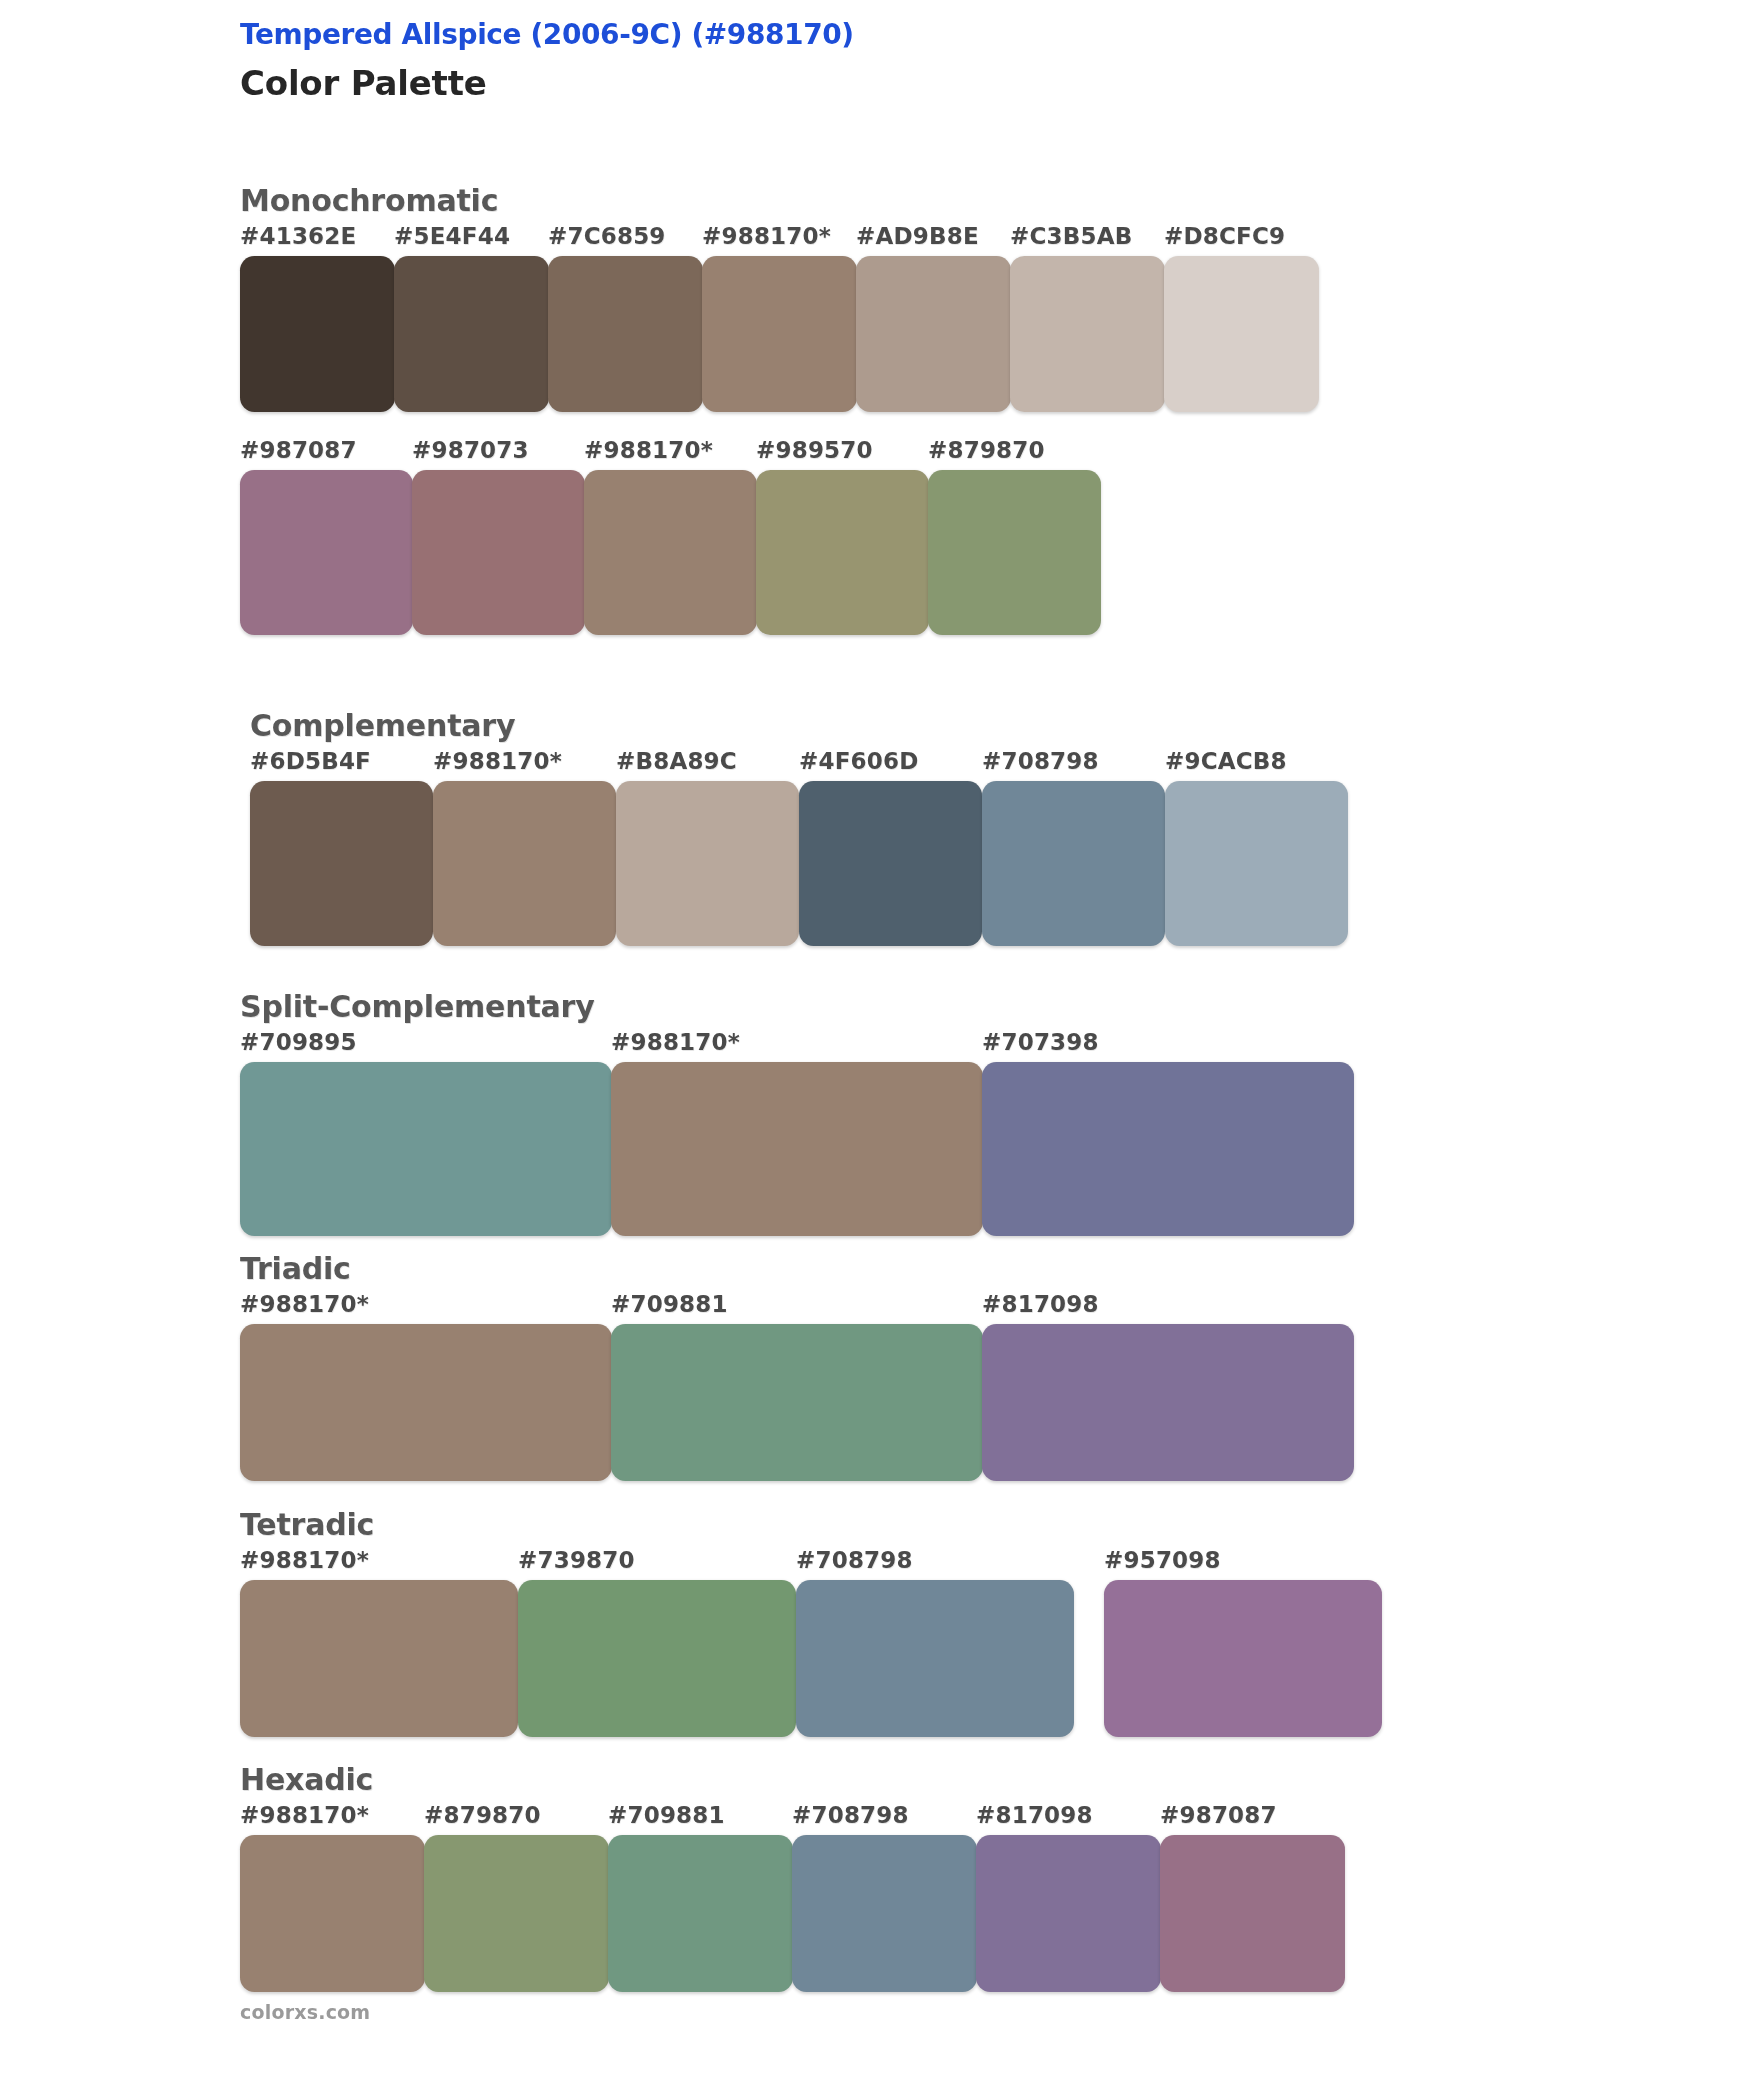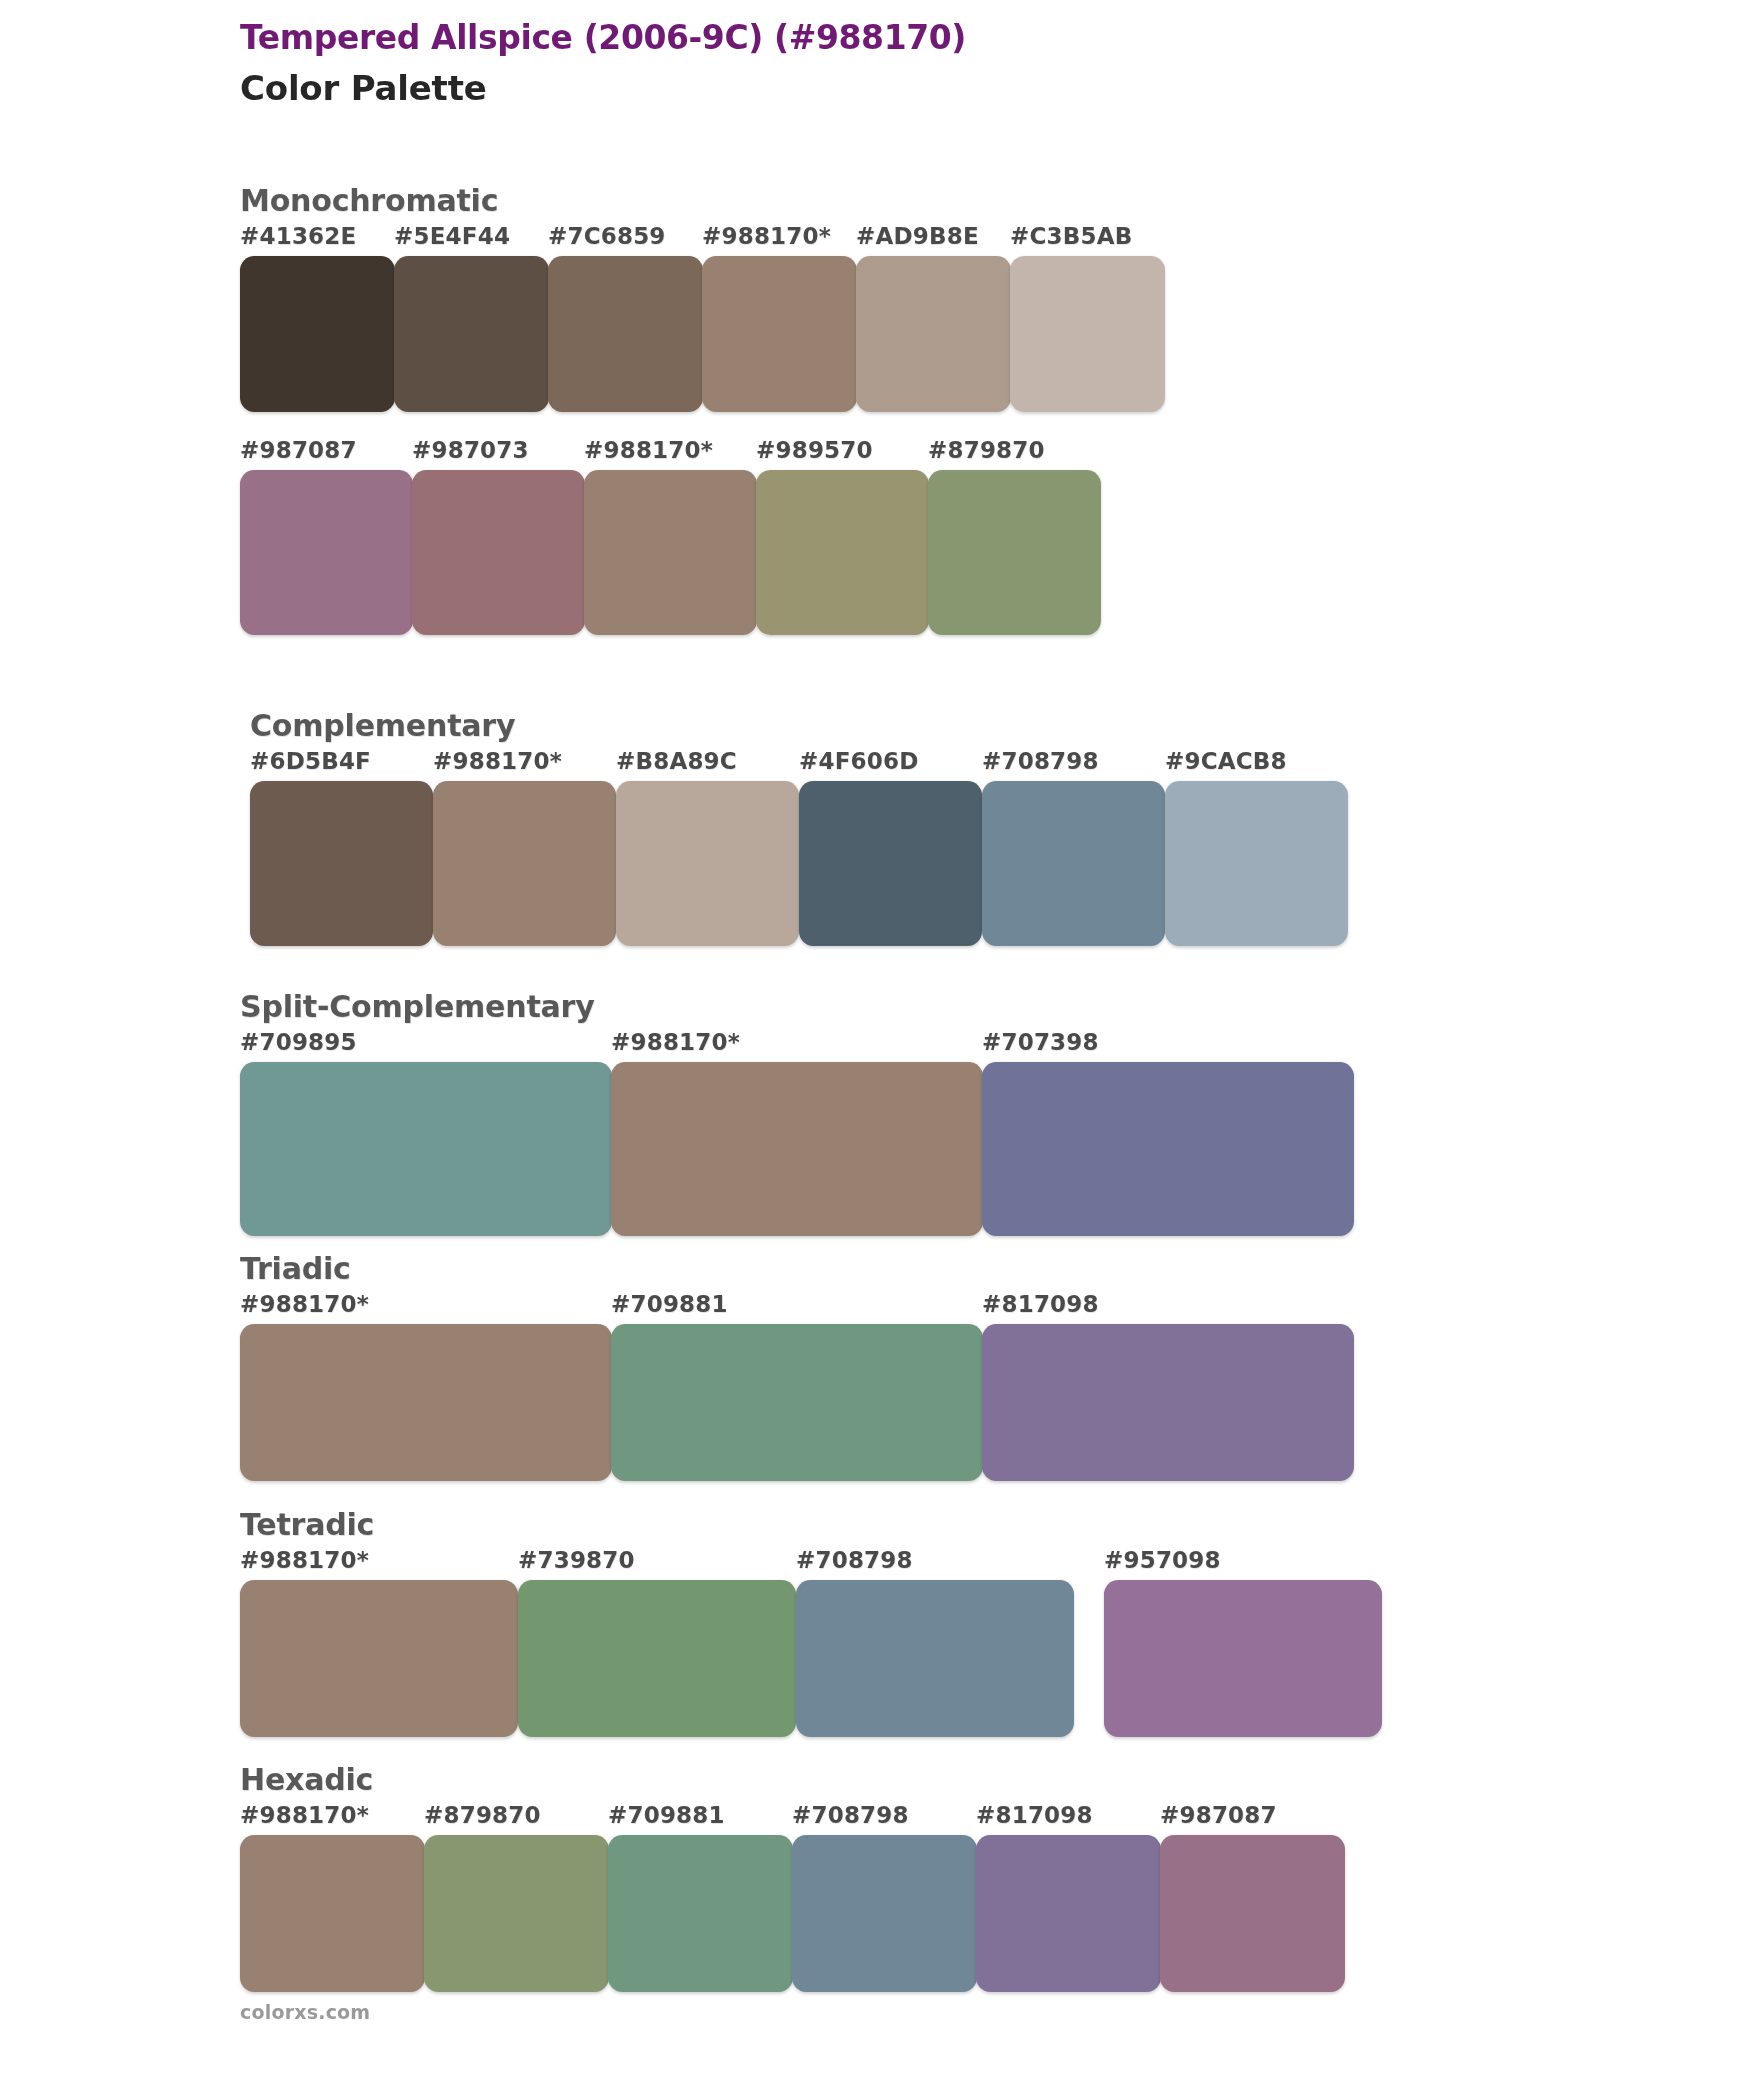--- a/index.html
+++ b/index.html
@@ -24,23 +24,23 @@
 
   
   .header {
     position: absolute;
     left: 240px;
     top: 19px;
     width: 1438px;
   }
   .page-title {
     font-family: "DejaVu Sans", sans-serif;
-    font-size: 33px;
-    font-weight: bold;
-    color: #701a75;
+    font-size: 28px;
+    font-weight: bold;
+    color: #1d4ed8;
     letter-spacing: -0.4px;
     line-height: 1.16;
     margin: 0;
     white-space: nowrap;
   }
   .page-subtitle {
     font-family: "DejaVu Sans", sans-serif;
     font-size: 34px;
     font-weight: bold;
     color: #262626;
@@ -137,20 +137,24 @@
             <div class="swatch-chip" style="background: rgb(152, 129, 112); width: 155px; height: 156px; z-index: 4;"></div>
           </div>
           <div class="swatch" style="width: 154px;">
             <div class="swatch-label">#AD9B8E</div>
             <div class="swatch-chip" style="background: rgb(173, 155, 142); width: 155px; height: 156px; z-index: 3;"></div>
           </div>
           <div class="swatch" style="width: 154px;">
             <div class="swatch-label">#C3B5AB</div>
             <div class="swatch-chip" style="background: rgb(195, 181, 171); width: 155px; height: 156px; z-index: 2;"></div>
           </div>
+          <div class="swatch" style="width: 154px;">
+            <div class="swatch-label">#D8CFC9</div>
+            <div class="swatch-chip" style="background: rgb(216, 207, 201); width: 155px; height: 156px; z-index: 1;"></div>
+          </div>
         </div>
       </div>
       <div class="section" style="top: 439px; left: 240px; width: 859px;">
         <div class="swatch-row" style="width: 859px;">
           <div class="swatch" style="width: 172px;">
             <div class="swatch-label">#987087</div>
             <div class="swatch-chip" style="background: rgb(152, 112, 135); width: 173px; height: 165px; z-index: 5;"></div>
           </div>
           <div class="swatch" style="width: 172px;">
             <div class="swatch-label">#987073</div>

